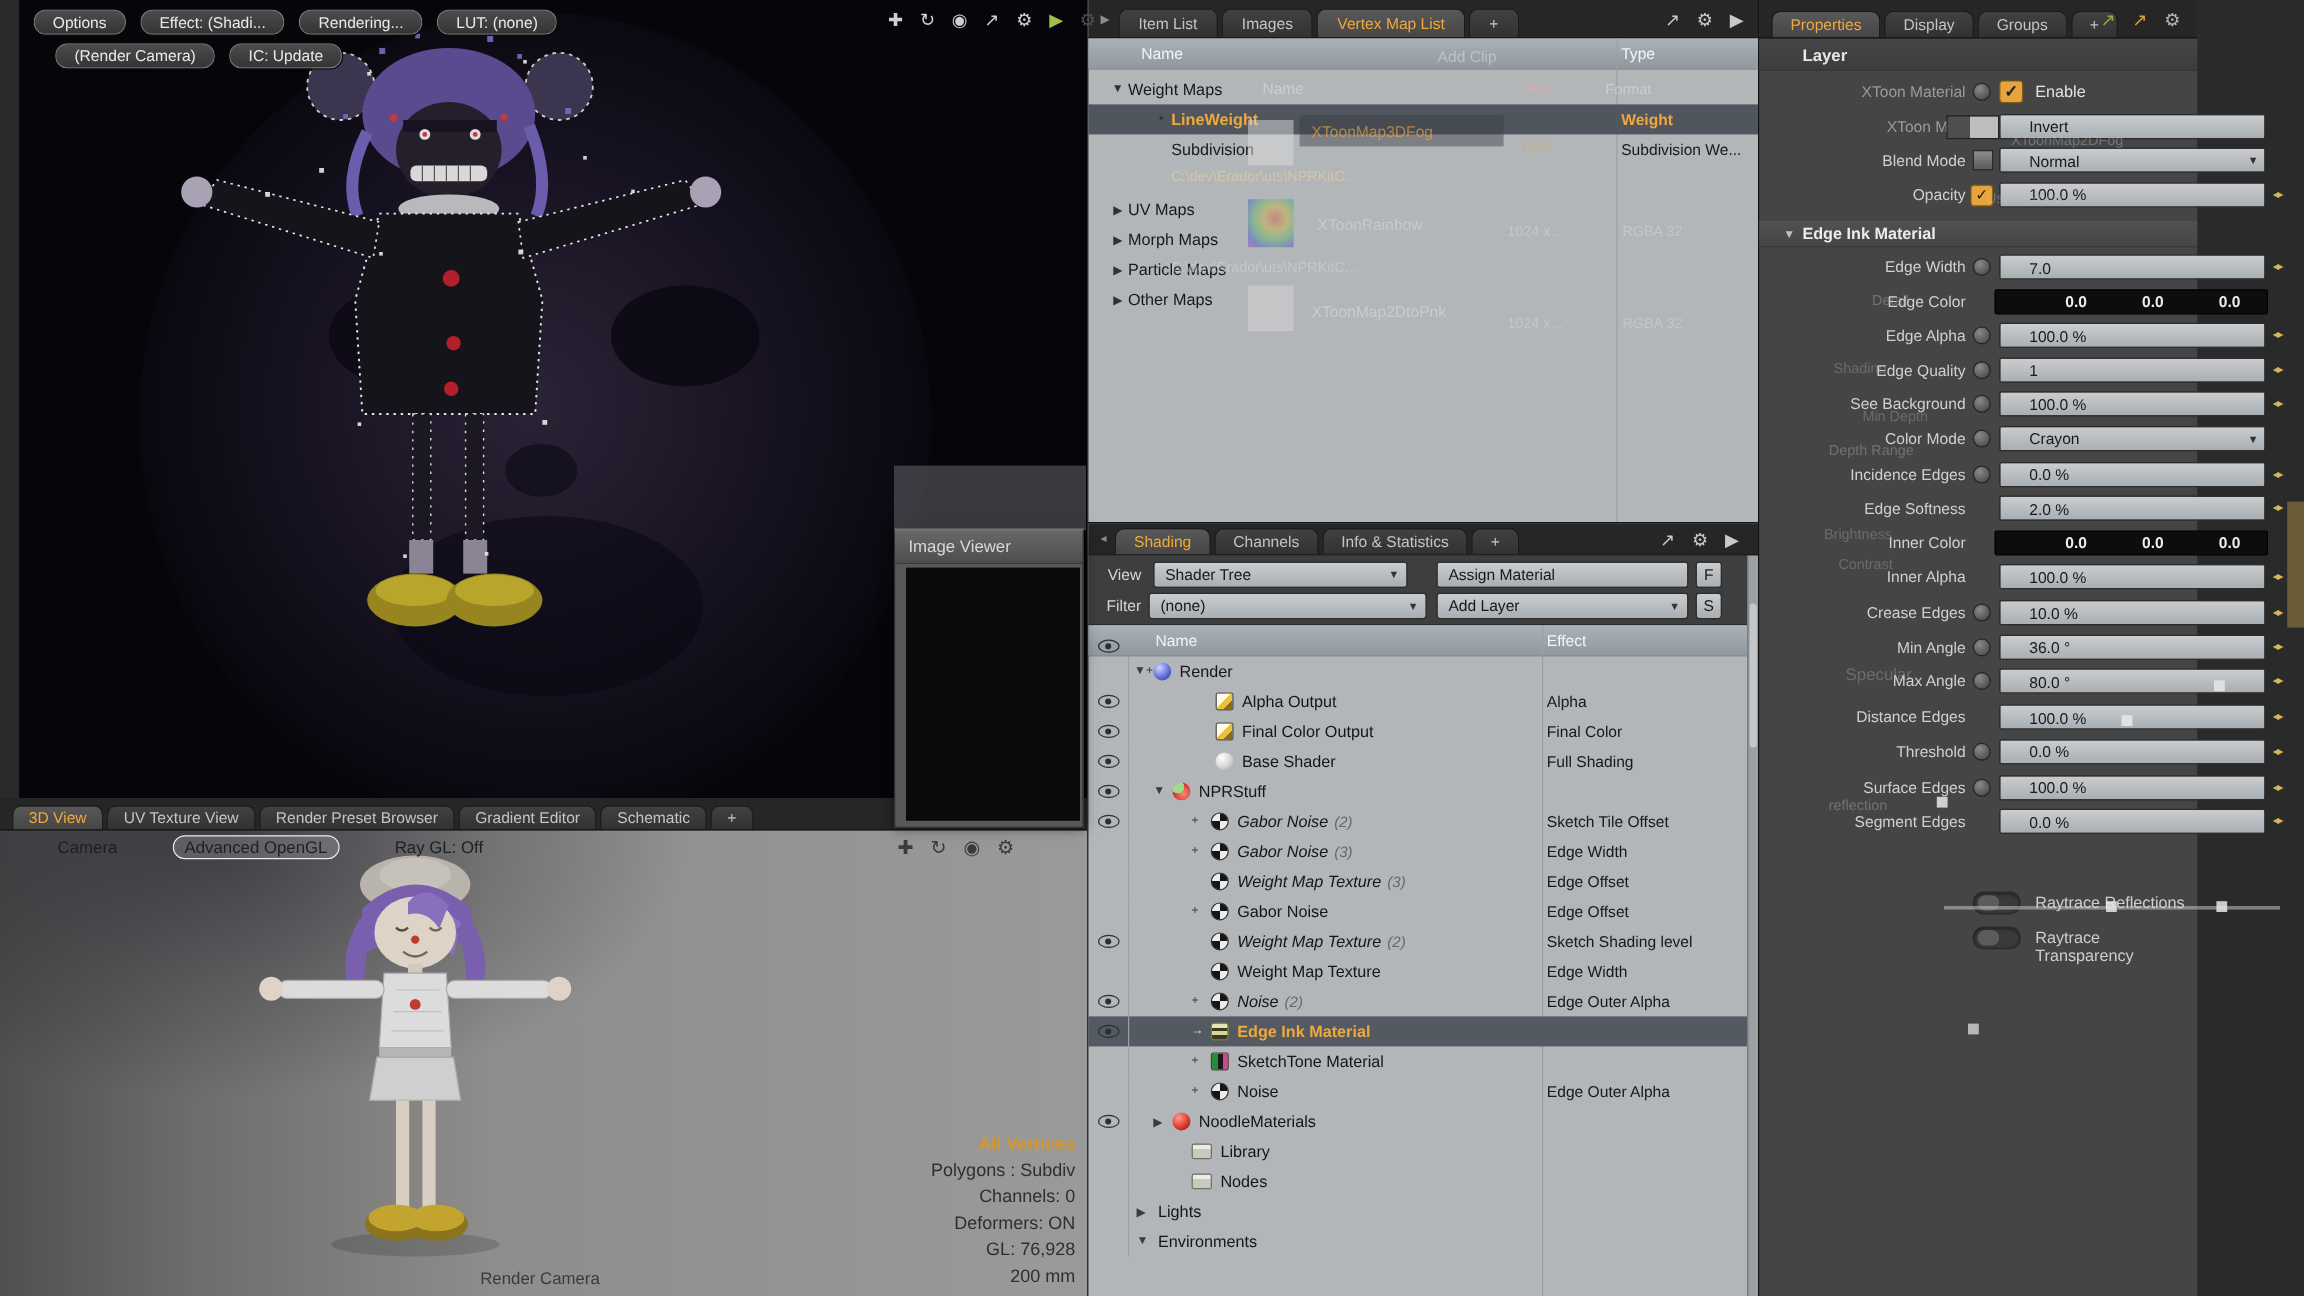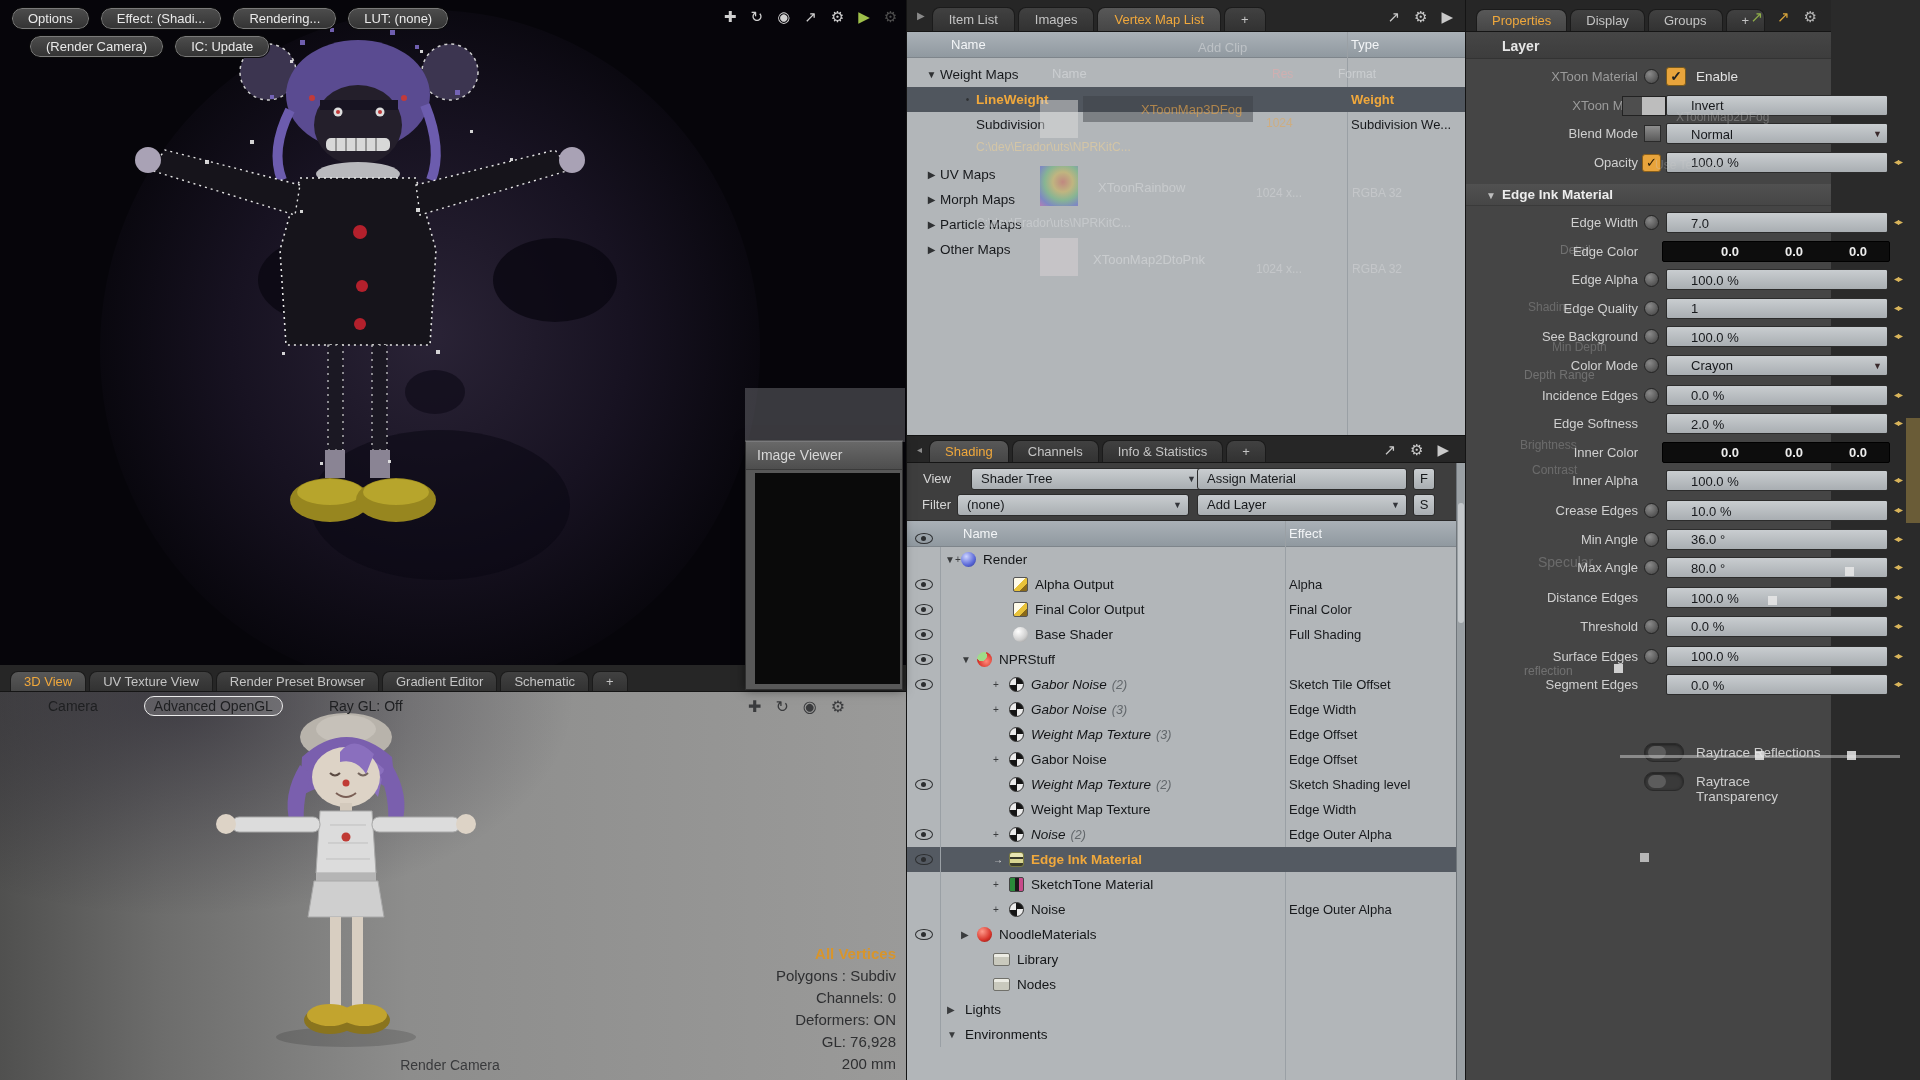--- a/index.html
+++ b/index.html
@@ -8,21 +8,21 @@
   .panel{position:absolute}
 
   
   .tabbar{position:absolute;left:0;right:0;top:0;display:flex;align-items:flex-end;gap:3px;background:#262626;border-bottom:1px solid #151515;padding-left:10px}
   .tab{background:linear-gradient(#414141,#323232);color:#c4c4c4;font-size:13px;padding:3px 15px;border-radius:8px 8px 0 0;border:1px solid #1b1b1b;border-bottom:none;white-space:nowrap;cursor:default}
   .tab.active{background:linear-gradient(#585858,#464646);color:#f0a83c}
   .cicons{position:absolute;display:flex;gap:14px;font-size:15px;color:#c9c9c9}
   .cicons span{cursor:default}
 
   
-  #vpTop{left:0;top:0;width:1018px;height:665px;background:#06050a;overflow:hidden}
+  #vpTop{left:16px;top:0;width:1018px;height:665px;background:#06050a;overflow:hidden}
   #vpTop svg{position:absolute;left:0;top:0}
   .vbtns{position:absolute;display:flex;gap:12px;z-index:3}
   .vbtn{background:linear-gradient(#4c4c4c,#343434);border:1px solid #7a7a7a;outline:1px solid #0a0a0a;border-radius:10px;color:#e9e9e9;font-size:13px;padding:2px 15px;white-space:nowrap}
   #vpTopIcons{top:8px;left:724px;z-index:3}
 
   
   #vpBot{left:0;top:665px;width:906px;height:415px;background:linear-gradient(90deg,#50504f 0,#6d6d6c 18%,#8d8d8c 45%,#9a9a99 100%);overflow:hidden}
   #vpBot .tabbar{height:27px}
   #vpBot .tab{font-size:13px;padding:2px 13px}
   .botghost{position:absolute;inset:0;background:radial-gradient(ellipse 62% 75% at 20% 8%,rgba(16,12,26,.5),rgba(16,12,26,0) 70%);pointer-events:none}
@@ -447,21 +447,21 @@
 
         <span style="color: rgb(201, 201, 201);">↗</span>
 
         <span style="color: rgb(201, 201, 201);">⚙</span>
 
         <span style="color: rgb(201, 201, 201);">▶</span>
 
     </div>
     <div class="sctrl">
       <span class="slab" style="left:4px;top:8px">View</span>
-      <div class="sfield" style="left:64px;top:5px;width:232px">
+      <div class="sfield" style="left:54px;top:5px;width:212px">
         <span>Shader Tree</span>
         <span class="sdrop">▼</span>
       </div>
       <div class="sfield" style="left:290px;top:5px;width:210px">
         <span>Assign Material</span>
       </div>
       <div class="sminibtn" style="left:506px;top:5px">F</div>
       <span class="slab" style="left:4px;top:34px">Filter</span>
       <div class="sfield" style="left:50px;top:31px;width:232px">
         <span>(none)</span>
@@ -1042,21 +1042,21 @@
       <div class="gbox" style="left: 1640px; top: 853px; width: 9px; height: 9px; background: rgb(232, 232, 232); opacity: 0.7;"></div>
 
       <span class="gtext" style="left: 1198px; top: 40px; font-size: 13px; color: rgb(217, 219, 221); opacity: 0.55;">Add Clip</span>
 
       <span class="gtext" style="left: 1052px; top: 66px; font-size: 13px; color: rgb(238, 240, 242); opacity: 0.4;">Name</span>
 
       <span class="gtext" style="left: 1272px; top: 67px; font-size: 12px; color: #fca5a5; opacity: 0.4;">Res</span>
 
       <span class="gtext" style="left: 1338px; top: 67px; font-size: 12px; color: rgb(238, 240, 242); opacity: 0.4;">Format</span>
 
-      <span class="gtext" style="left: 1141px; top: 102px; font-size: 13px; color: rgb(232, 165, 74); opacity: 0.65;">XToonMap3DFog</span>
+      <span class="gtext" style="left: 1093px; top: 102px; font-size: 13px; color: rgb(232, 165, 74); opacity: 0.65;">XToonMap3DFog</span>
 
       <span class="gtext" style="left: 1266px; top: 116px; font-size: 12px; color: rgb(232, 165, 74); opacity: 0.5;">1024</span>
 
       <span class="gtext" style="left: 976px; top: 140px; font-size: 12px; color: rgb(233, 207, 154); opacity: 0.6;">C:\dev\Erador\uts\NPRKitC...</span>
 
       <span class="gtext" style="left: 1098px; top: 180px; font-size: 13px; color: rgb(214, 216, 218); opacity: 0.6;">XToonRainbow</span>
 
       <span class="gtext" style="left: 1256px; top: 186px; font-size: 12px; color: rgb(208, 210, 212); opacity: 0.6;">1024 x...</span>
 
       <span class="gtext" style="left: 1352px; top: 186px; font-size: 12px; color: rgb(208, 210, 212); opacity: 0.6;">RGBA 32</span>

